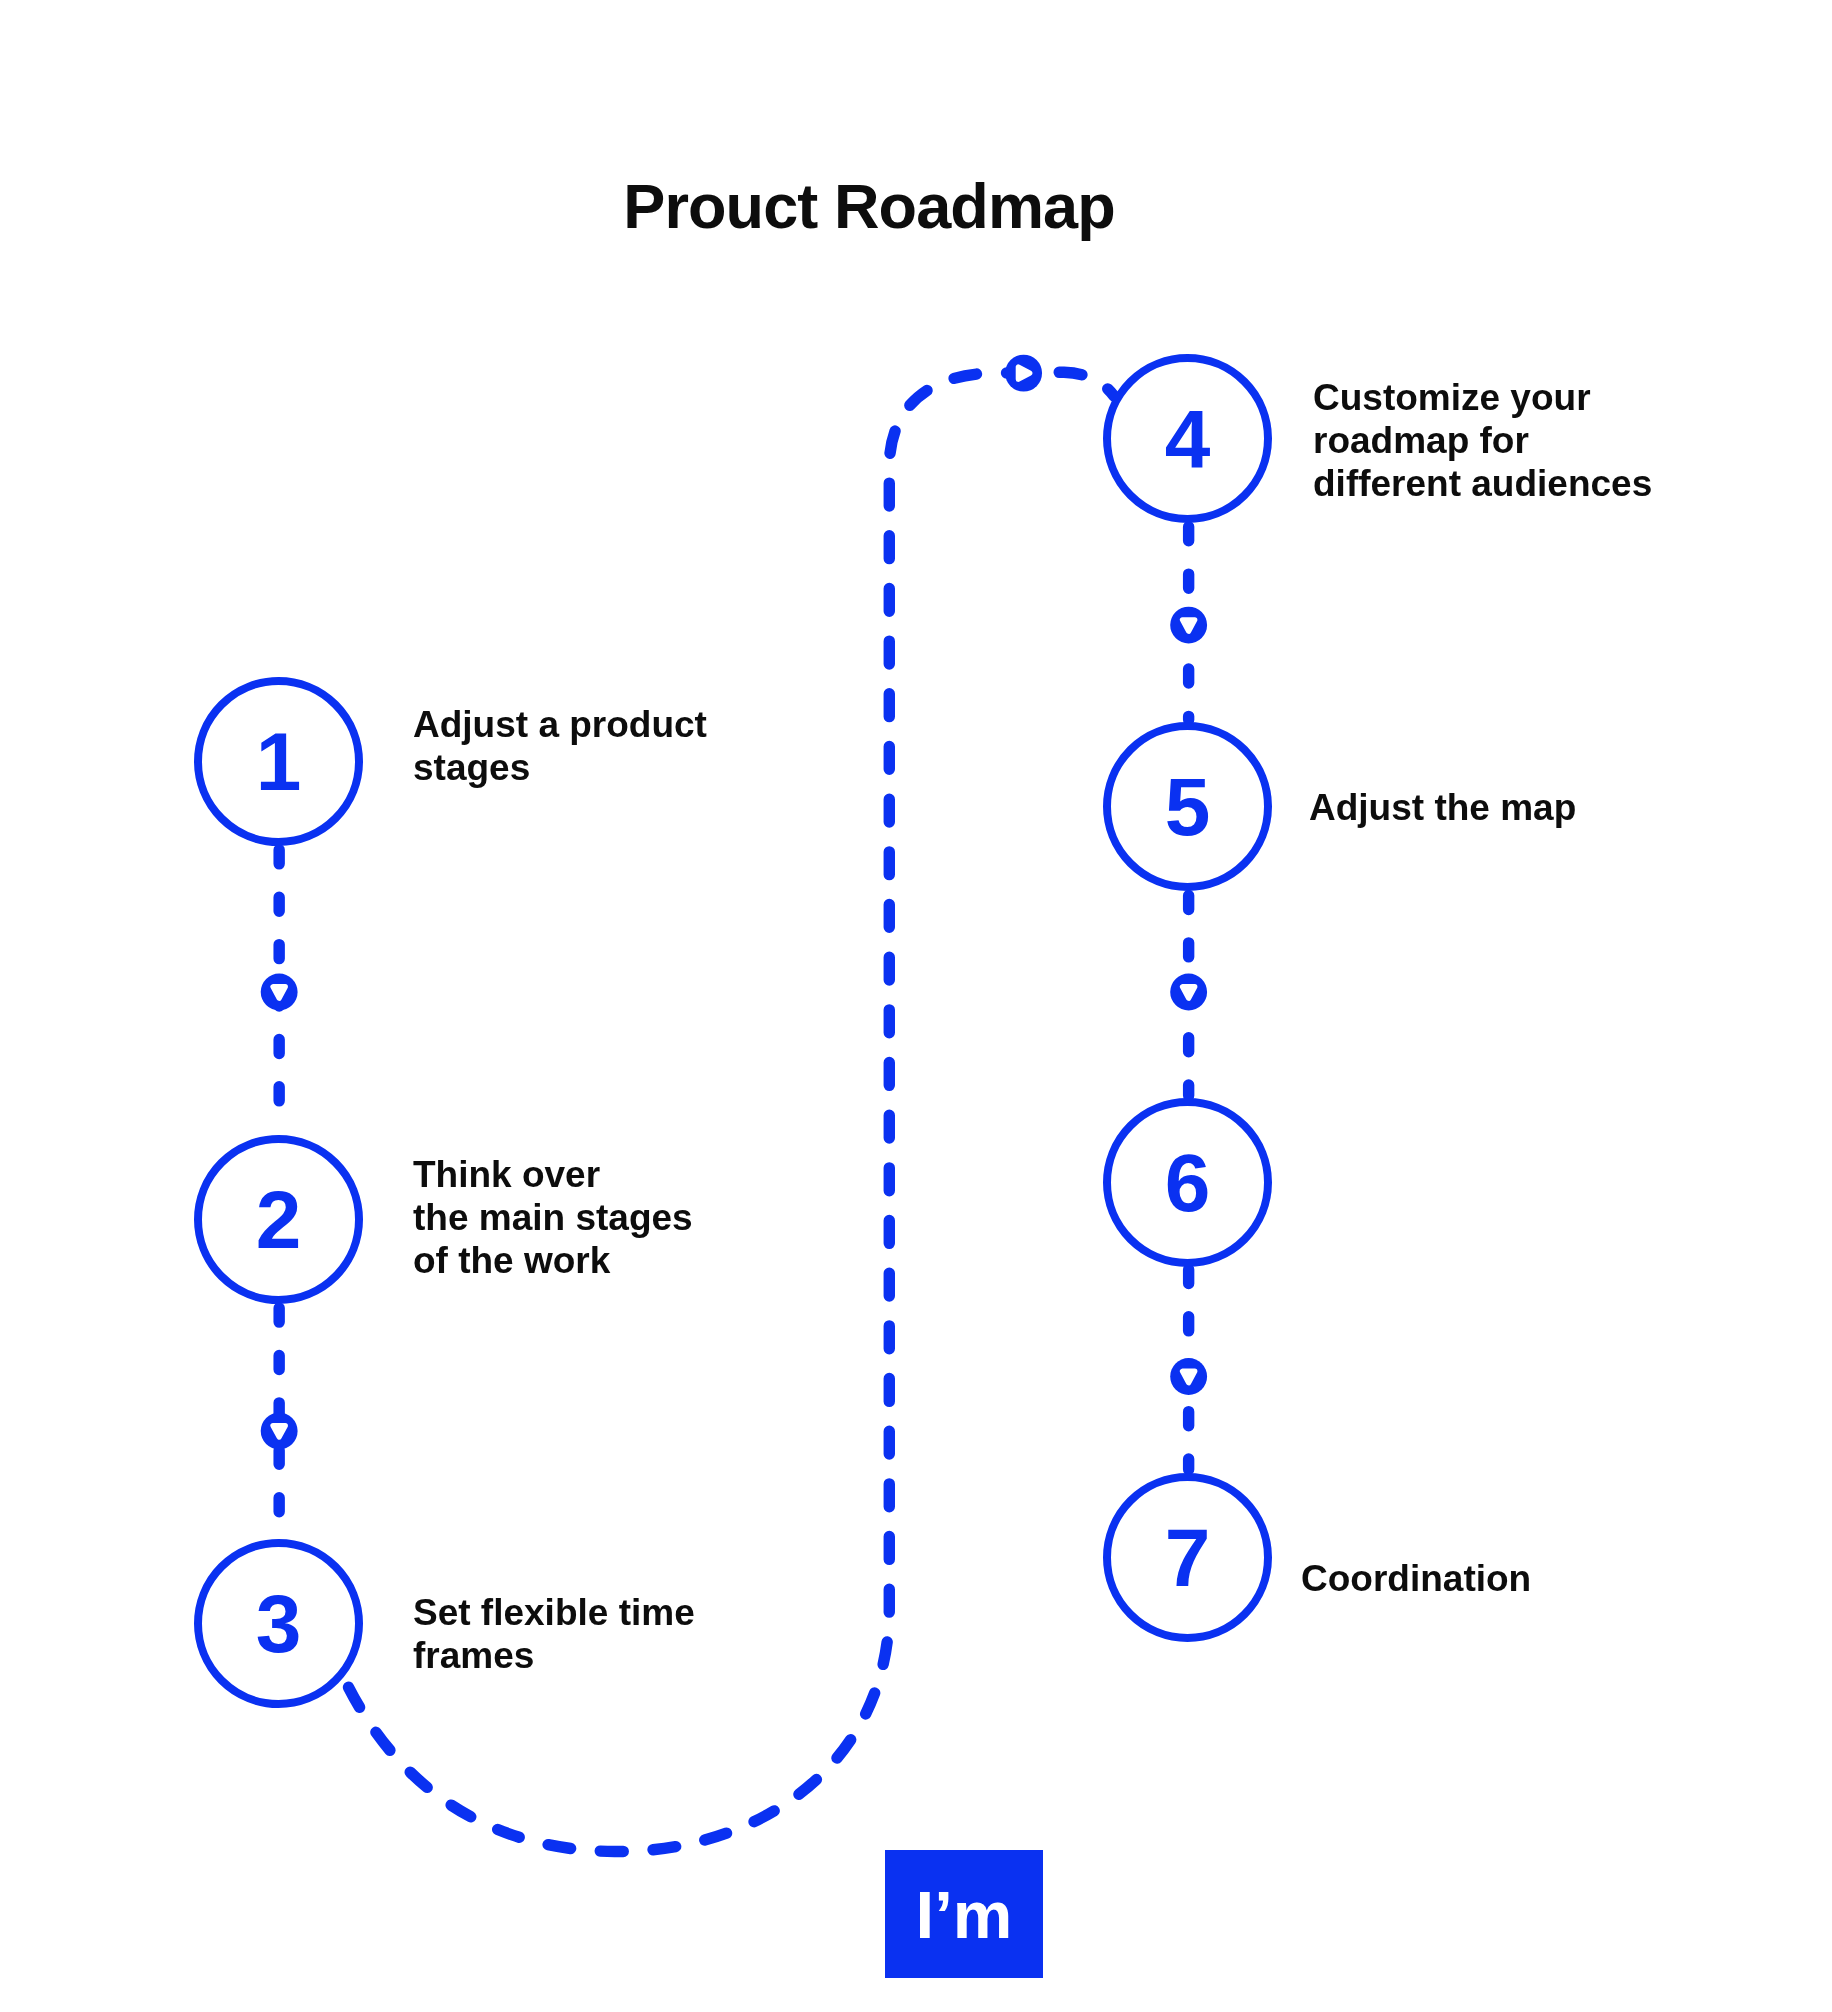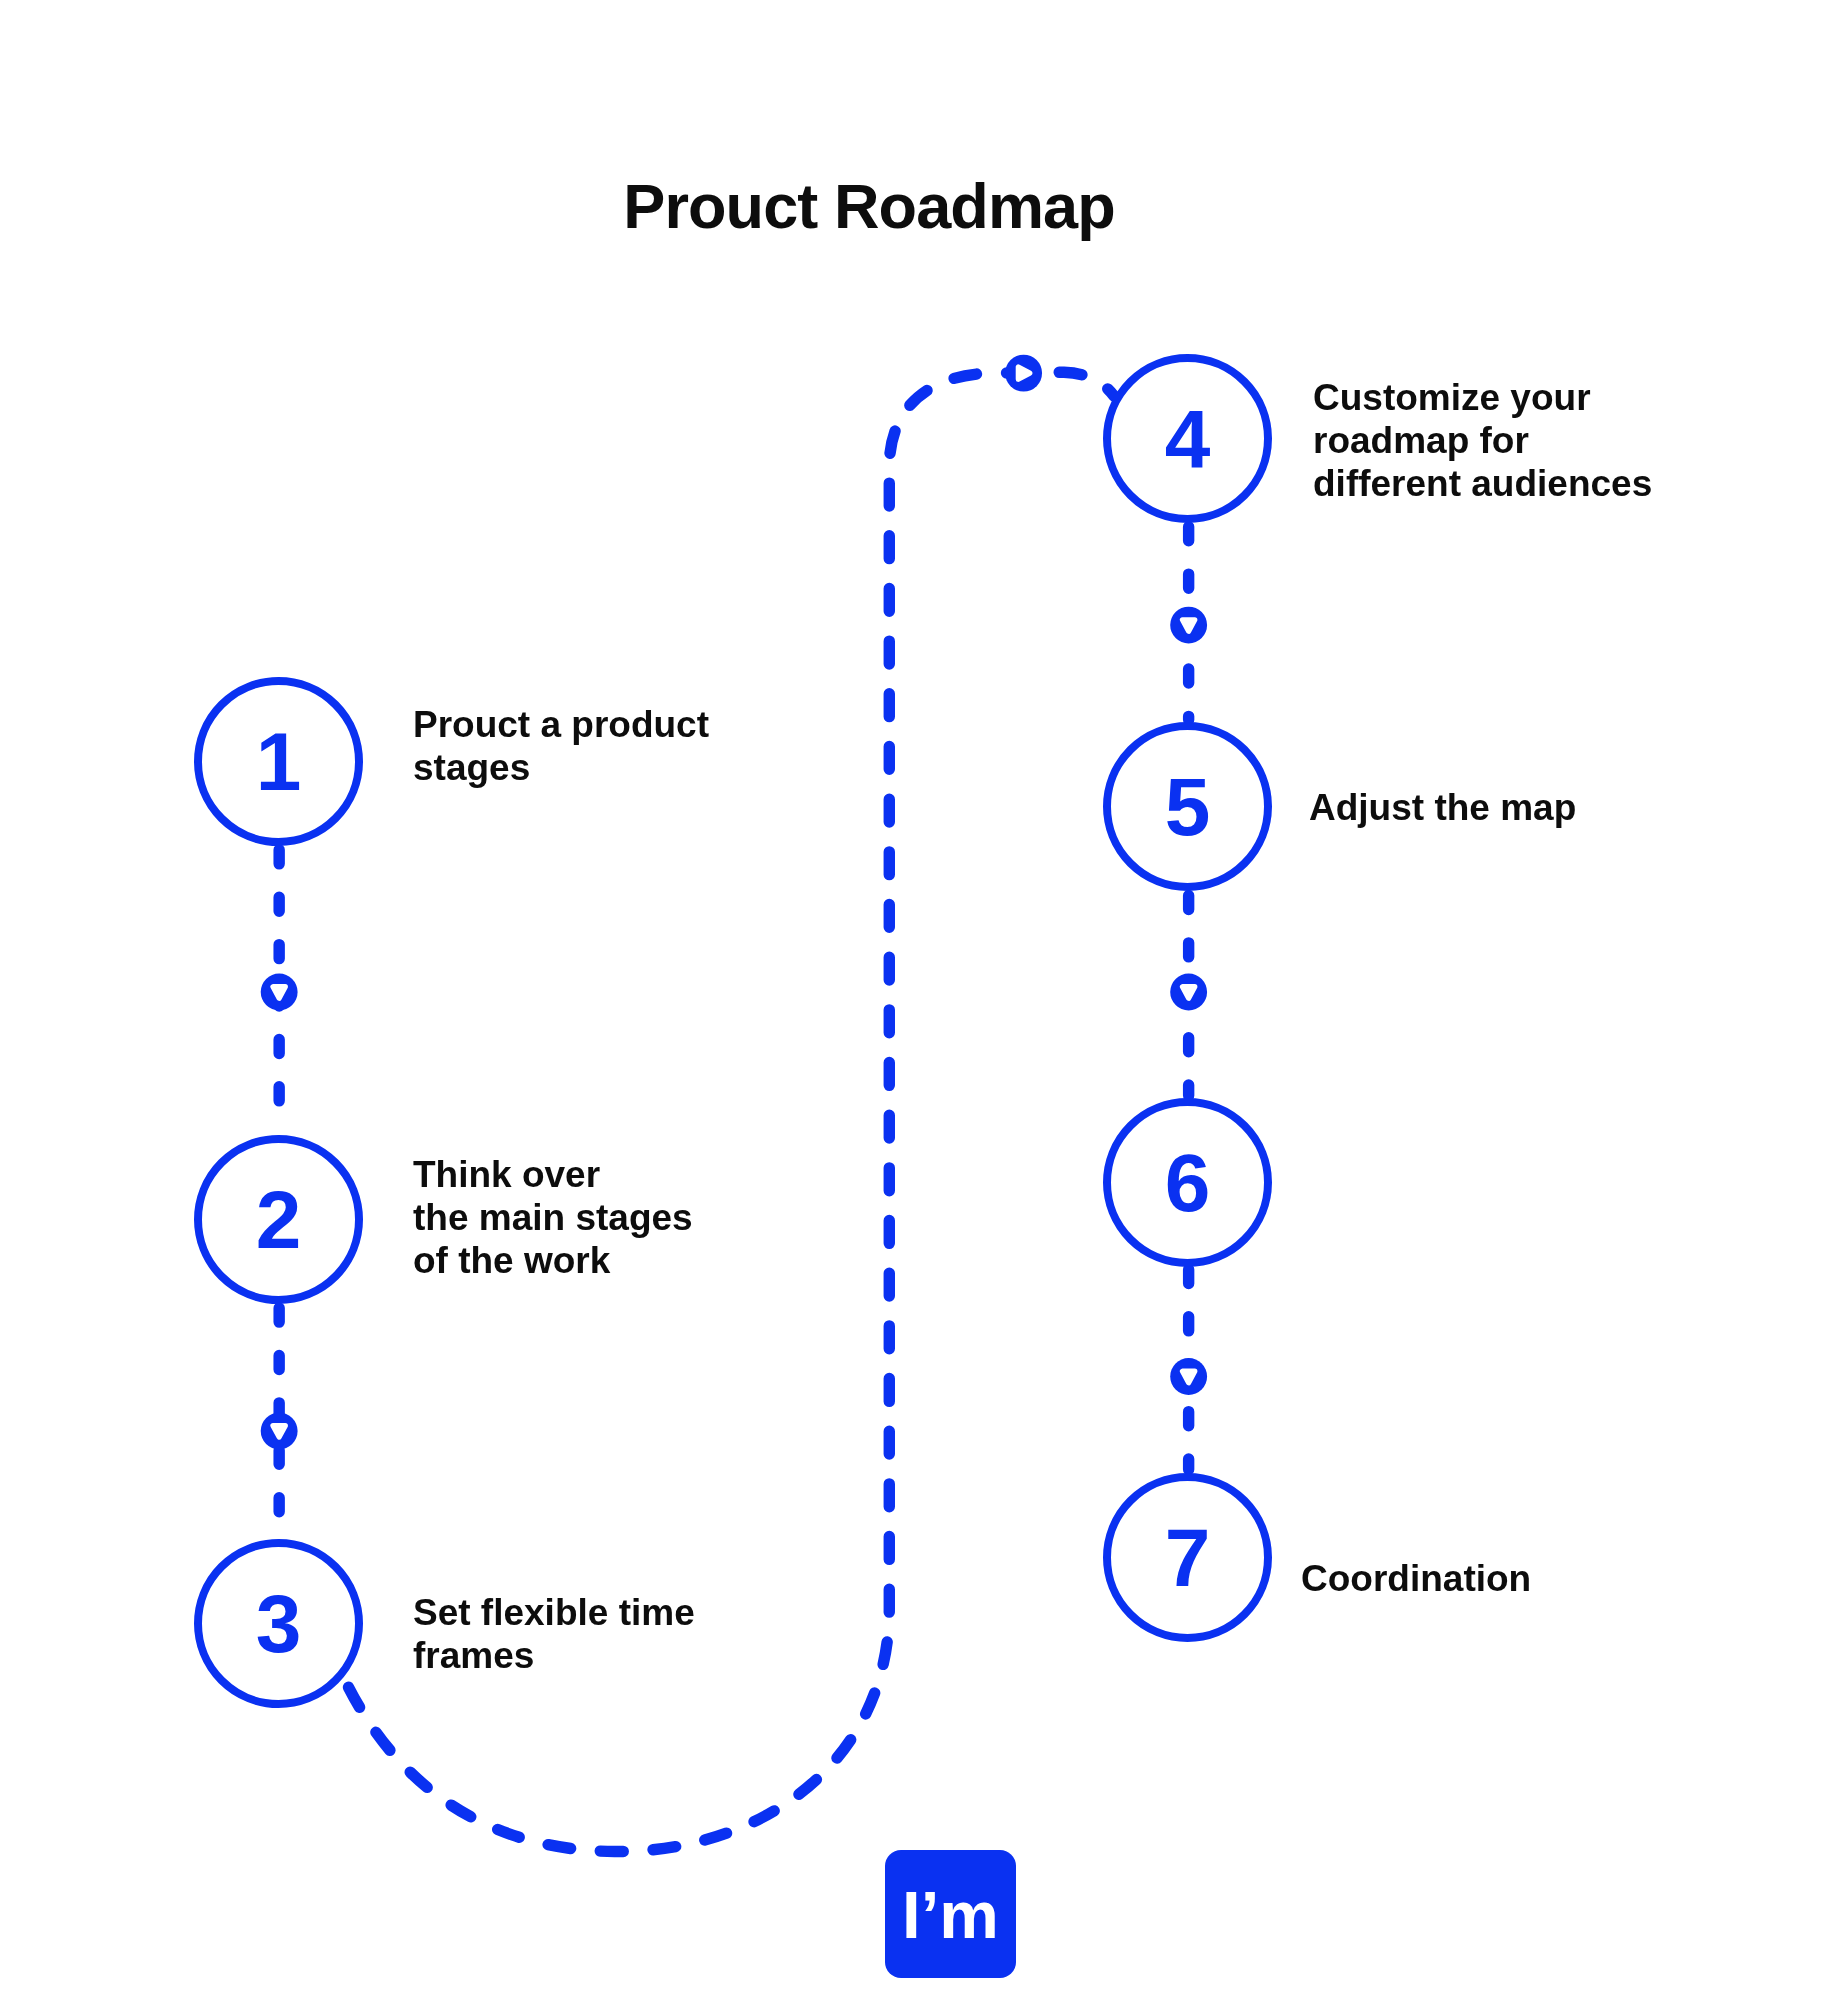--- a/index.html
+++ b/index.html
@@ -53,28 +53,27 @@
   .label .ln{display:block;}
   .l1{left:413px;top:703px;}
   .l2{left:413px;top:1153px;}
   .l3{left:413px;top:1591px;}
   .l4{left:1301px;top:376px;margin-left:12px;}
   .l5{left:1301px;top:786px;margin-left:8px;}
   .l6{left:1301px;top:1132px;}
   .l7{left:1301px;top:1537px;margin-top:20px;}
   .logo{
     position:absolute;left:885px;top:1850px;
-    width:131px;height:128px;
+    width:158px;height:128px;
     background:var(--accent);
     color:#ffffff;
     display:flex;align-items:center;justify-content:center;
     font-size:67px;font-weight:700;
     padding-top:0;
     z-index:2;
-    border-radius:16px;
   }
 </style>
 </head>
 <body>
 
 <div class="stage">
 
   <svg class="wires" width="1833" height="2013" viewBox="0 0 2088 2293">
 
     <path d="M318 968 L318 1290" fill="none" stroke="#0a31f1" stroke-width="13" stroke-linecap="round" stroke-dasharray="16 38"></path>
@@ -135,21 +134,21 @@
     <span class="num">5</span>
   </div>
   <div class="circle c6">
     <span class="num">6</span>
   </div>
   <div class="circle c7">
     <span class="num">7</span>
   </div>
 
   <div class="label l1">
-    <span class="ln">Prouct a product</span>
+    <span class="ln">Adjust a product</span>
     <span class="ln">stages</span>
   </div>
   <div class="label l2">
     <span class="ln">Think over</span>
     <span class="ln">the main stages</span>
     <span class="ln">of the work</span>
   </div>
   <div class="label l3">
     <span class="ln">Set flexible time</span>
     <span class="ln">frames</span>

